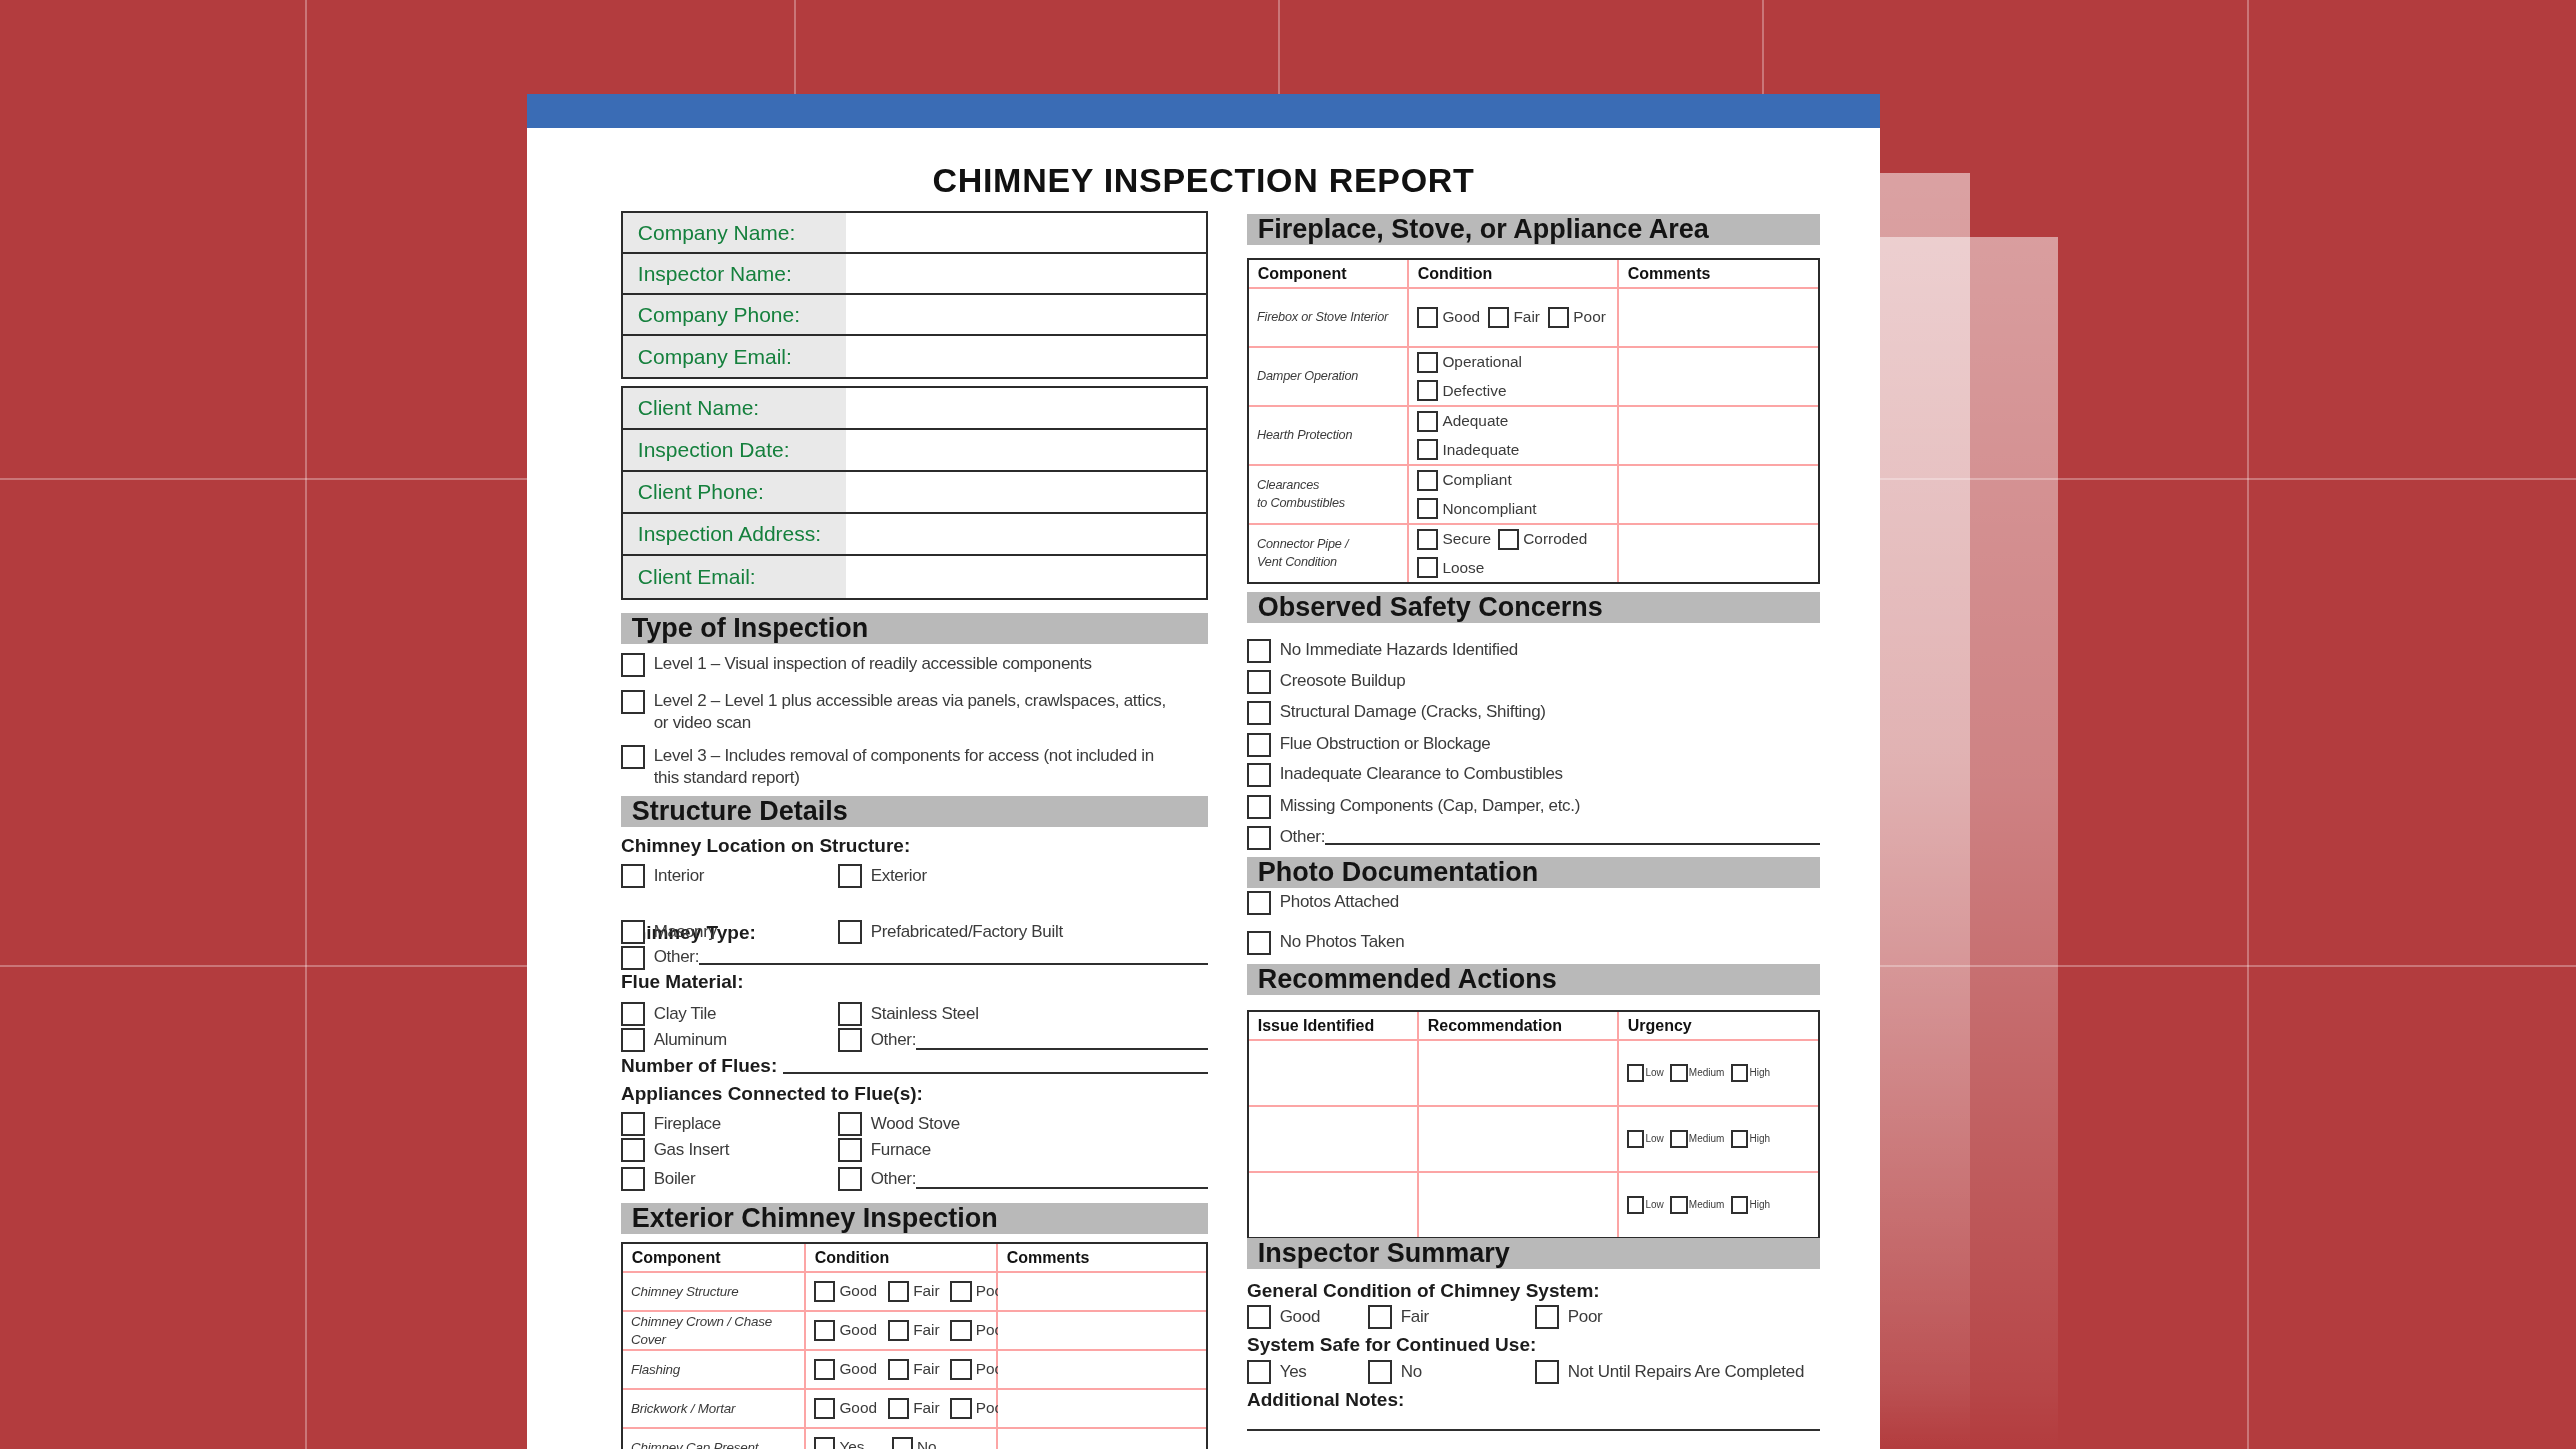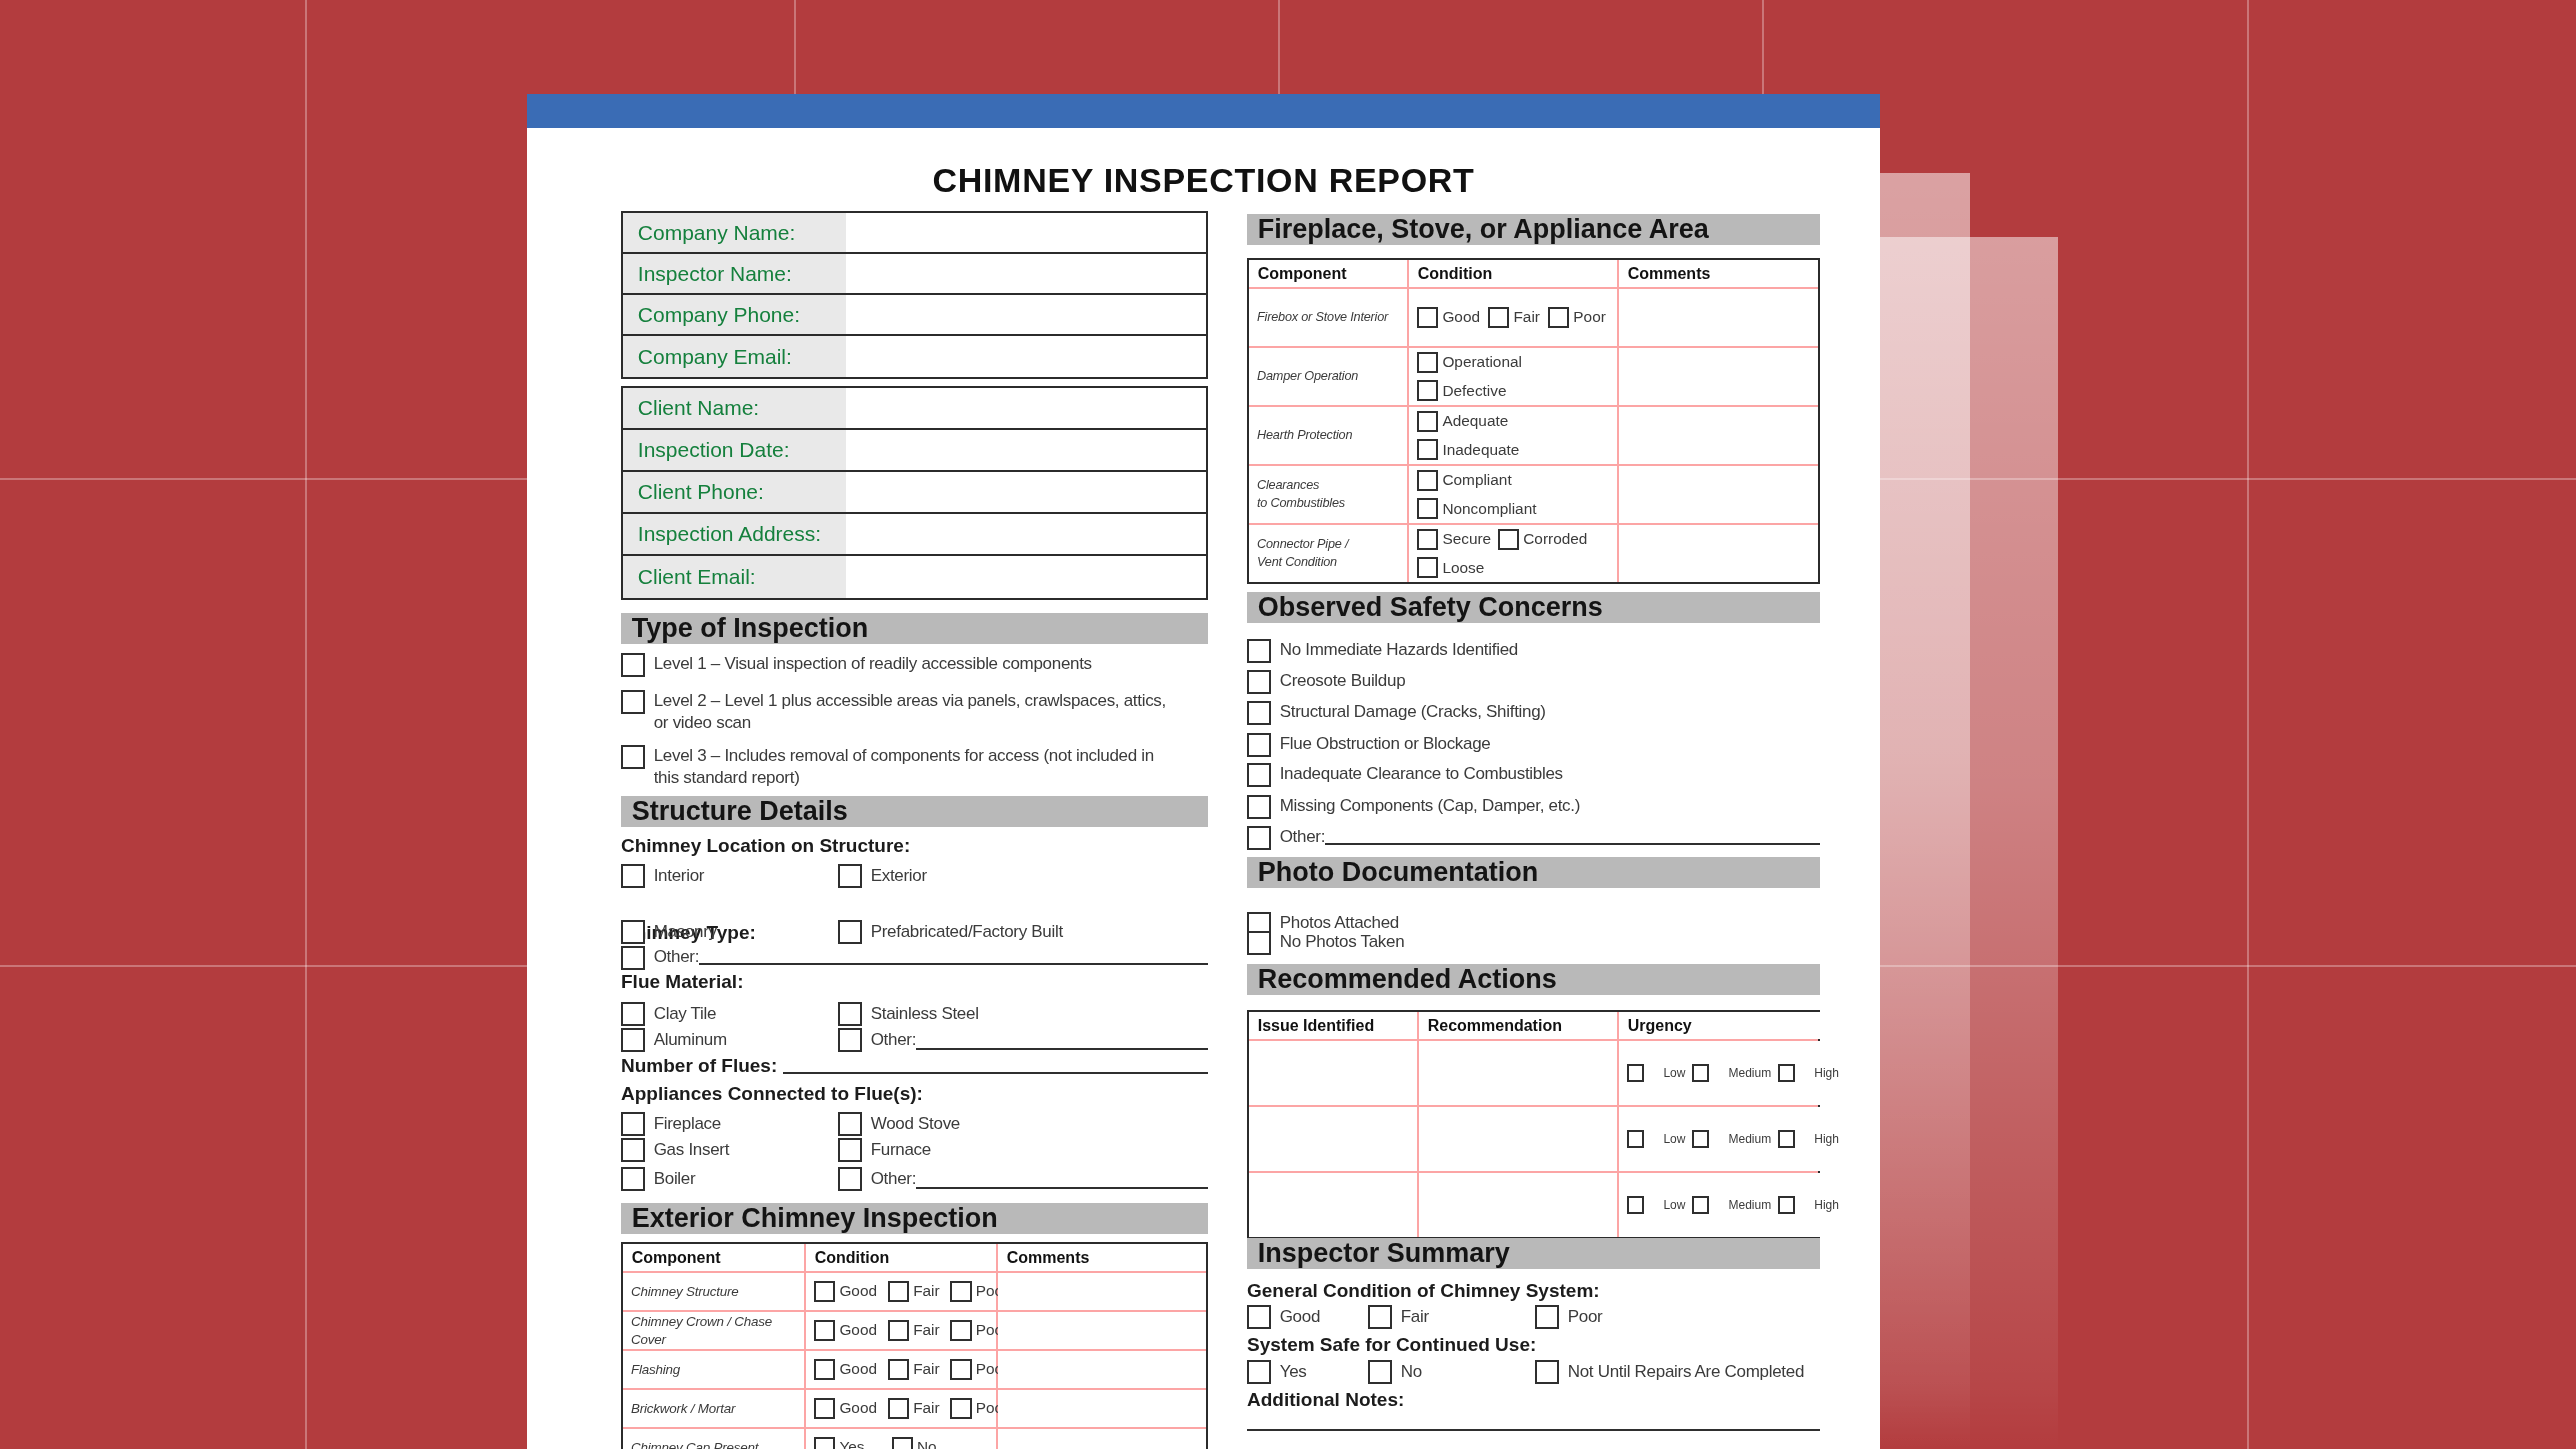--- a/index.html
+++ b/index.html
@@ -48,21 +48,21 @@
   .td{display:flex;align-items:center;padding-left:8px;}
   .comp{font-size:13.4px;letter-spacing:-0.2px;color:#3b3b3b;white-space:pre-line;line-height:17.4px;font-style:italic;}
   .cond{display:flex;align-items:center;}
   .cond.stack{flex-direction:column;align-items:flex-start;justify-content:center;gap:6.7px;}
   .optline{display:flex;align-items:center;}
   .opt{display:flex;align-items:center;margin-right:10.7px;}
   .opt:last-child{margin-right:0;}
   .cb.s{width:17.4px;height:17.4px;border:2px solid #2f2f2f;background:#fff;flex:none;}
   .cb.xs{width:13.4px;height:13.4px;border:2px solid #2f2f2f;background:#fff;flex:none;}
   .ol{font-size:15.4px;color:#3b3b3b;margin-left:4px;}
-  .ol.xs{font-size:12px;margin-left:19px;}
+  .ol.xs{font-size:10px;margin-left:1px;}
   
   .sumrow{position:absolute;height:24px;}
   .sopt{position:absolute;display:flex;align-items:center;top:0;}
 </style>
 </head>
 <body>
 
 <div class="gv" style="left:305px"></div>
 <div class="gv" style="left:794px"></div>
 <div class="gv" style="left:1278px"></div>
@@ -420,21 +420,21 @@
     <span class="cb"></span>
       <span class="clabel">Missing Components (Cap, Damper, etc.)</span>
   </div>
   <div class="crow" style="left:720px;top:732px;width:573px">
     <span class="cb"></span>
     <span class="clabel">Other:</span>
     <span class="uline"></span>
   </div>
 
   <div class="secbar" style="left:720px;top:763px;width:573px">Photo Documentation</div>
-  <div class="crow" style="left:720px;top:818px;width:573px">
+  <div class="crow" style="left:720px;top:797px;width:573px">
     <span class="cb"></span>
       <span class="clabel">Photos Attached</span>
   </div>
   <div class="crow" style="left:720px;top:837px;width:573px">
     <span class="cb"></span>
       <span class="clabel">No Photos Taken</span>
   </div>
 
   <div class="secbar" style="left:720px;top:870px;width:573px">Recommended Actions</div>
   <div class="tbl" style="left:720px;top:916px;width:573px;grid-template-columns:168px 198px 1fr;grid-template-rows:27px repeat(3,64px)">

